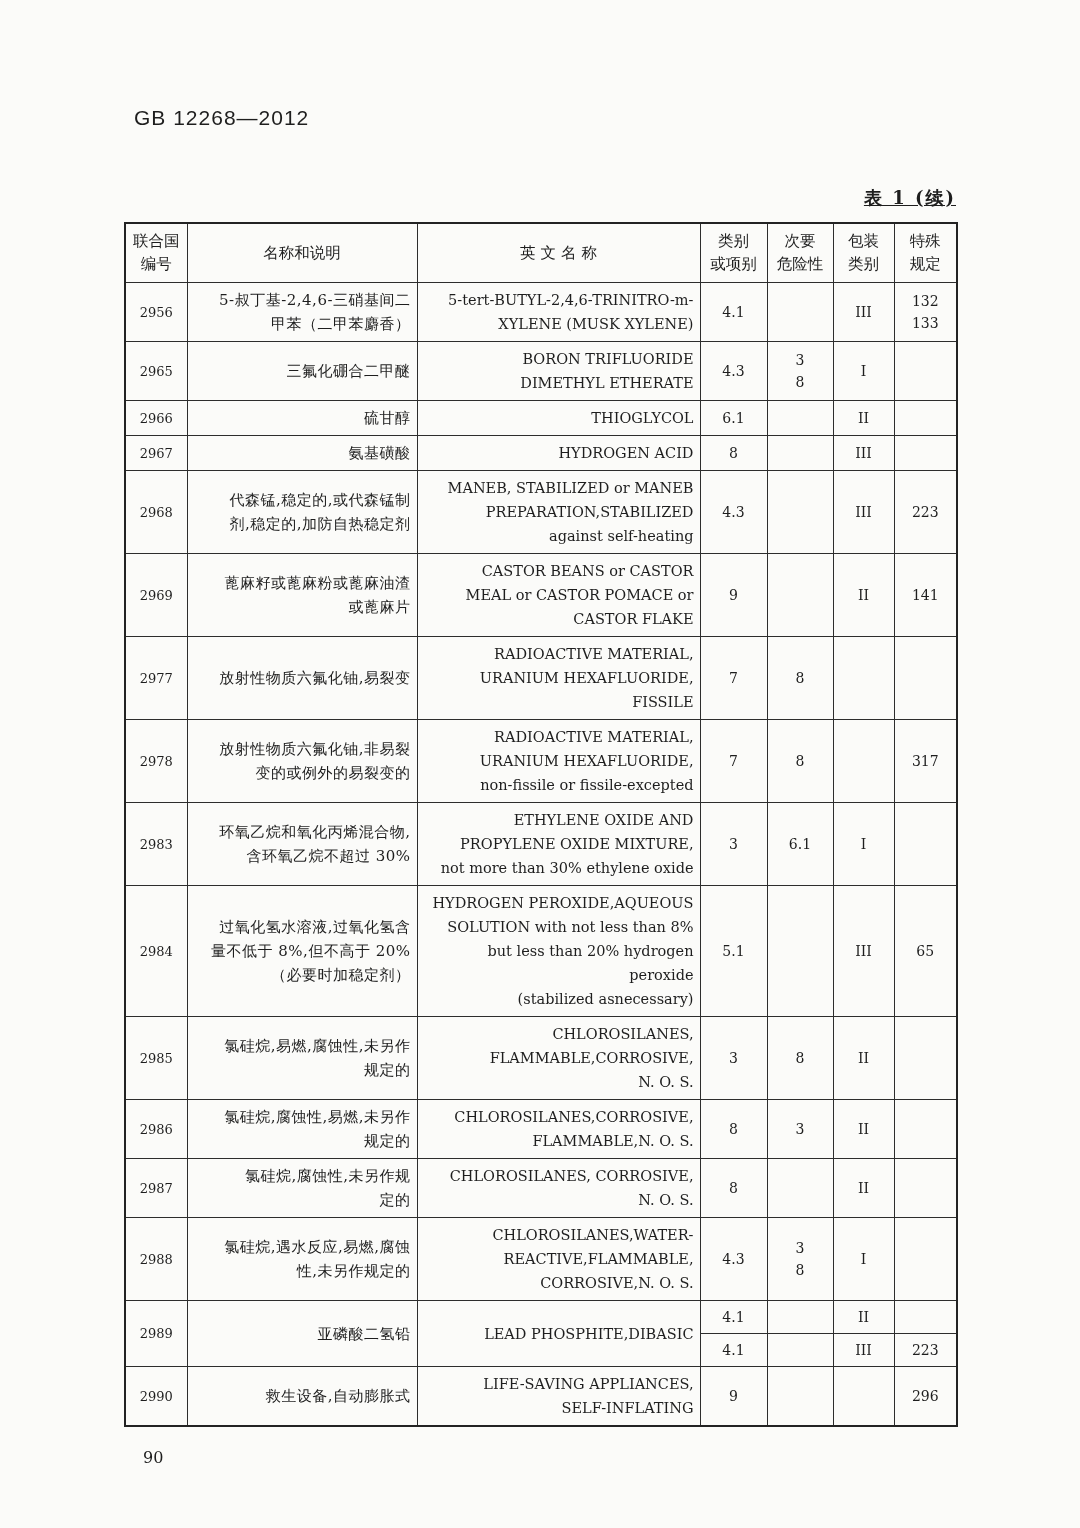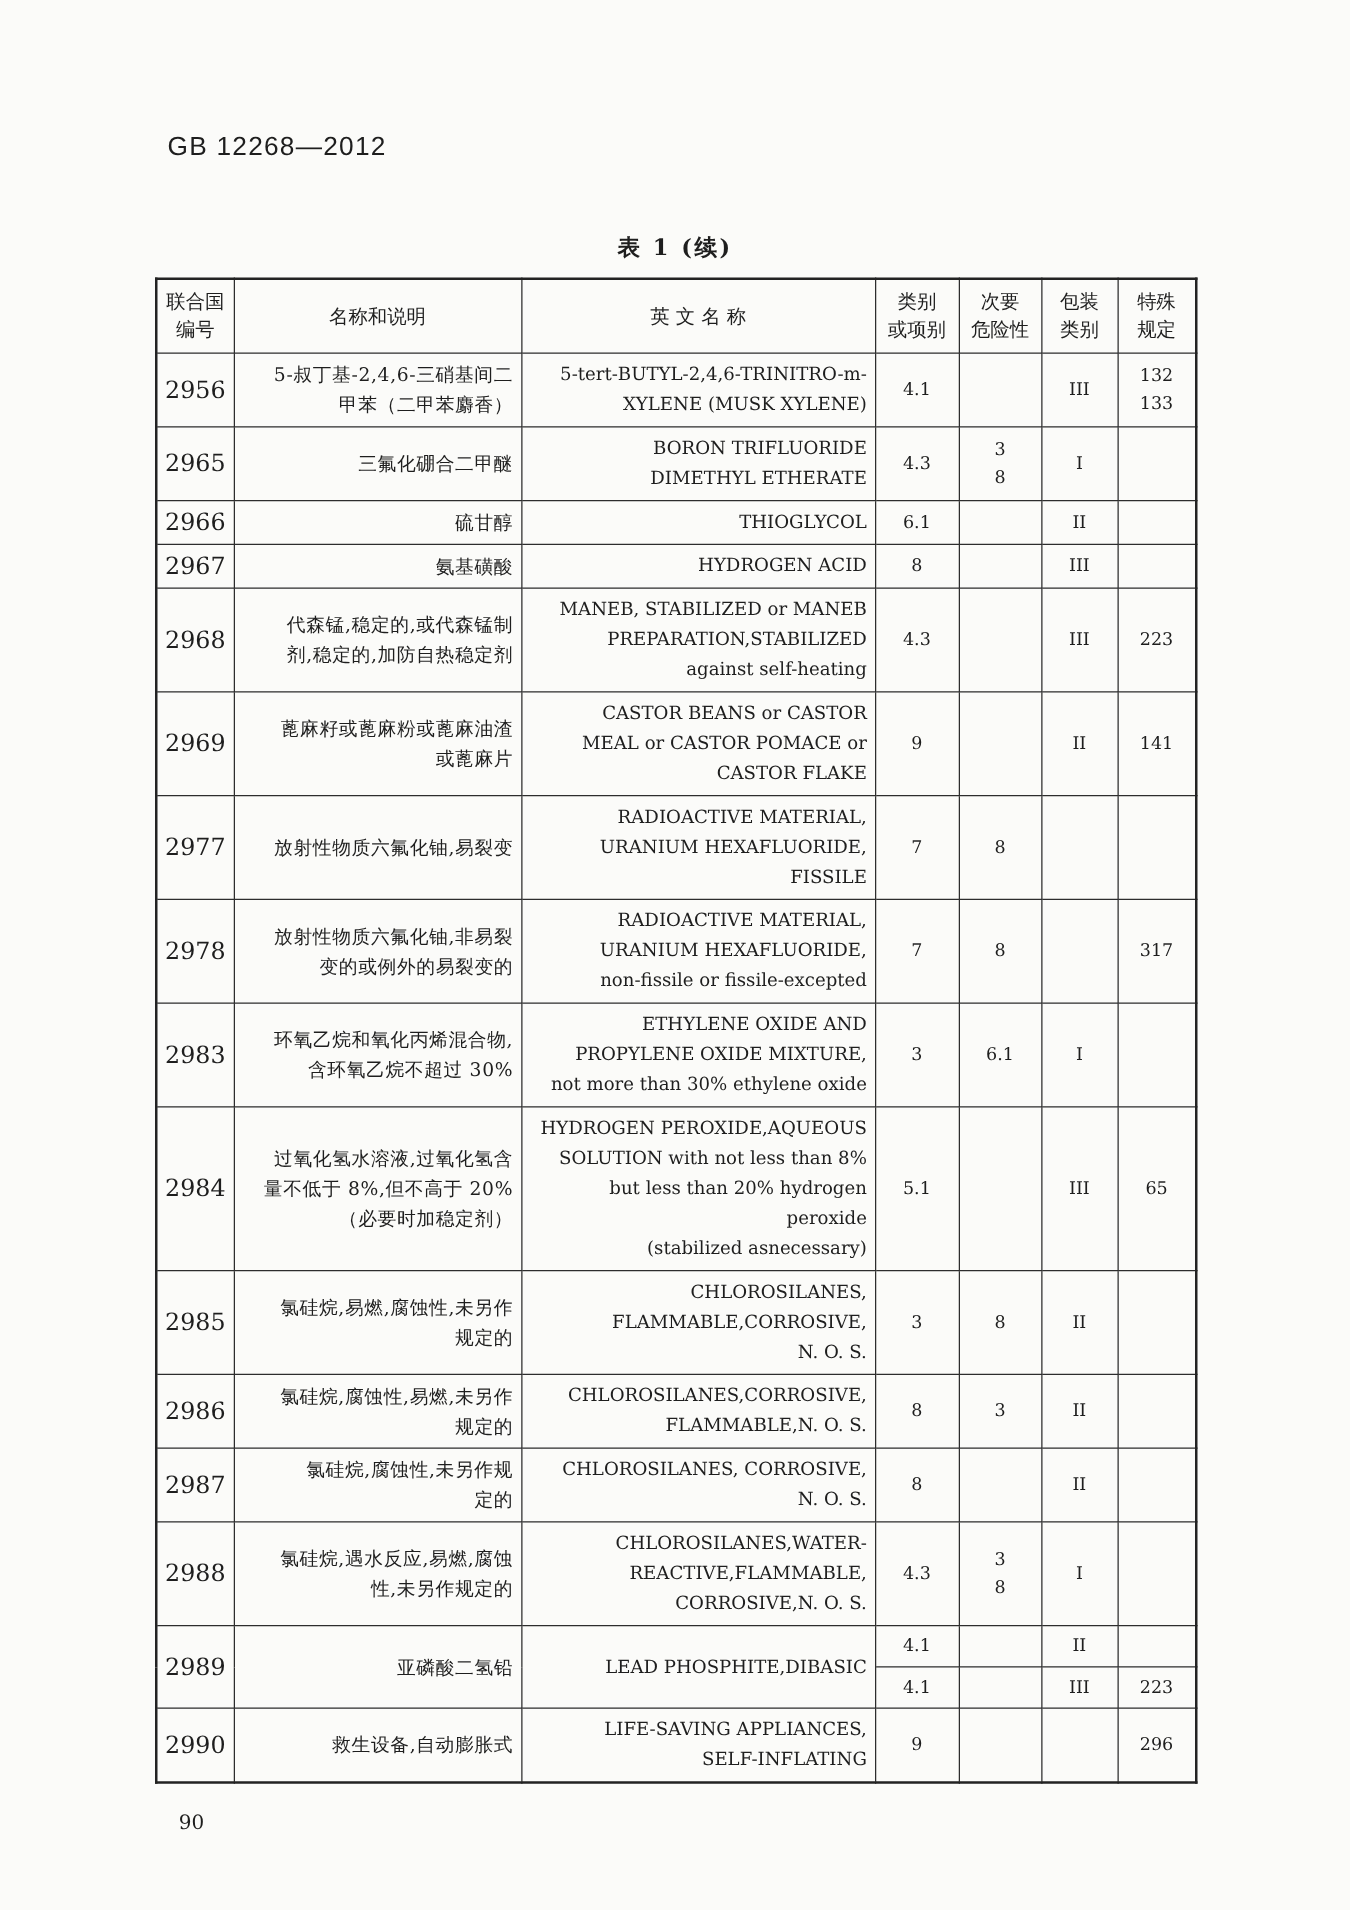--- a/index.html
+++ b/index.html
@@ -11,40 +11,41 @@
     color:#1e1e1e;
     overflow:hidden;
   }
   .doc-code {
     position:absolute; left:134px; top:106px;
     font-family:"Liberation Sans","DejaVu Sans",sans-serif;
     font-weight:normal; font-size:21px; letter-spacing:1px;
   }
   .table-title {
     position:absolute; left:124px; top:186px; width:832px;
-    text-align:center; font-size:18px; font-weight:bold;
+    text-align:right; font-size:18px; font-weight:bold;
     letter-spacing:2px;
+    text-decoration:underline;
   }
   table.dg {
     position:absolute; left:124px; top:222px; width:832px;
     border-collapse:collapse; table-layout:fixed;
     border:2px solid #232323;
     padding-left:24px;
   }
   table.dg td, table.dg th {
     border:1.5px solid #2d2d2d;
     vertical-align:middle;
     font-weight:normal;
     padding:5px 6px;
   }
   table.dg th {
     font-size:15.5px; line-height:23px; text-align:center;
     padding:6px 2px;
   }
-  .c-un   { text-align:center; font-size:19px; }
+  .c-un   { text-align:center; font-size:13px; }
   .c-name { text-align:right; font-size:15px; line-height:24px; padding-left:11px !important; letter-spacing:0.5px;}
   .c-en   { text-align:right; font-size:14.5px; line-height:24px; padding-left:9px !important; }
   .c-num  { text-align:center; font-size:14px; line-height:22px; }
   .page-number {
     position:absolute; left:143px; top:1405px; font-size:16px;margin-top:43px;
   }
   .watermark {
     position:absolute; right:26px; top:1478px;
     font-family:Liberation Serif, serif;
     font-size:27px; color:#4c1d95; letter-spacing:1px;margin-top:48px;

